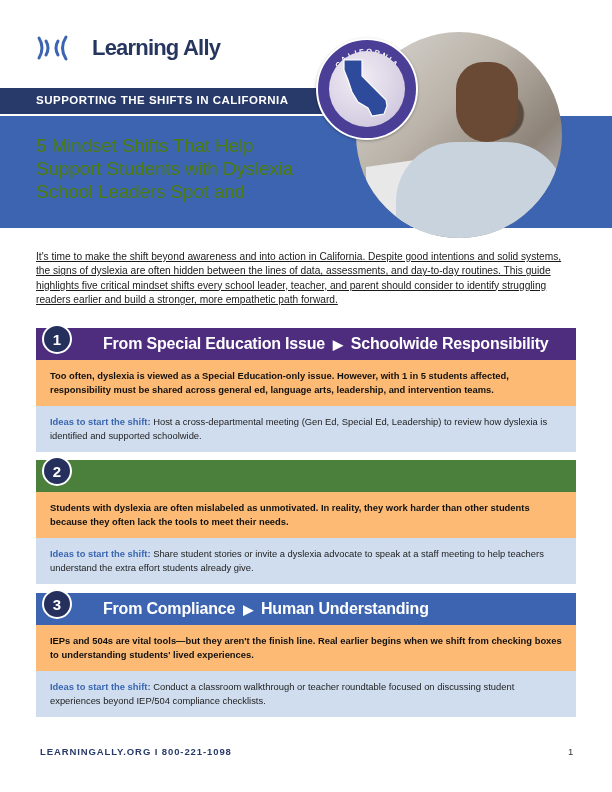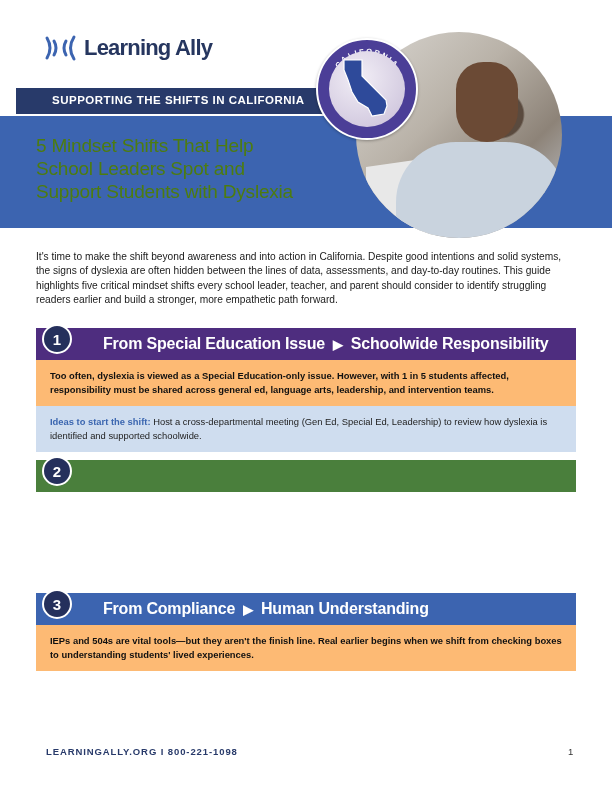--- a/index.html
+++ b/index.html
@@ -1,52 +1,52 @@
 <!DOCTYPE html>
 <html><head>
 <meta charset="utf-8">
 <style>
   * { box-sizing: border-box; margin: 0; padding: 0; }
   html, body { width: 612px; height: 792px; background: #ffffff; overflow: hidden; }
   body { position: relative; font-family: "Liberation Sans", sans-serif; color: #1a1a1a; }
 
-  .logo { position: absolute; left: 44px; top: 32px; height: 32px; display: flex; align-items: center; }
+  .logo { position: absolute; left: 36px; top: 32px; height: 32px; display: flex; align-items: center; gap: 16px; }
   .logo svg { display: block; }
   .logo-text { font-family: "Liberation Sans", sans-serif; font-size: 22px; font-weight: 700; color: #26365f; letter-spacing: -0.8px; margin-left: 6px; }
 
-  .shifts-band { position: absolute; left: 16px; top: 88px; width: 500px; height: 26px; background: #283a6a; }
+  .shifts-band { position: absolute; left: 0; top: 88px; width: 500px; height: 26px; background: #283a6a; }
   .shifts-band span { position: absolute; left: 36px; top: 6px; font-size: 11.5px; font-weight: 700; color: #ffffff; letter-spacing: 0.5px; }
 
   .title-band { position: absolute; left: 0; top: 116px; width: 612px; height: 112px; background: #3c64b0; }
   .title { position: absolute; left: 36px; top: 134px; width: 330px; font-size: 19px; line-height: 23px; font-weight: 400; color: #4d7c0f; letter-spacing: -0.2px; }
 
   .photo { position: absolute; left: 356px; top: 32px; width: 206px; height: 206px; border-radius: 50%; overflow: hidden;
            background: radial-gradient(circle at 70% 40%, #5a4a3e 0 12%, transparent 13%),
                        linear-gradient(135deg, #d9d6d1 0%, #b9b2a8 40%, #8d8378 70%, #c6ccd4 100%); }
   .photo .shirt { position: absolute; left: 40px; top: 110px; width: 170px; height: 120px; border-radius: 60px 60px 0 0; background: #c9d3de; }
   .photo .head { position: absolute; left: 100px; top: 30px; width: 62px; height: 80px; border-radius: 30px 30px 34px 34px; background: #6b4a35; }
   .photo .laptop { position: absolute; left: 10px; top: 130px; width: 70px; height: 80px; background: #e8e8e8; transform: skewY(-8deg); }
 
   .badge { position: absolute; left: 316px; top: 38px; width: 102px; height: 102px; border-radius: 50%; background: #4b3e97; border: 2px solid #ffffff; box-shadow: 0 1px 3px rgba(0,0,0,0.3); }
   .badge .inner { position: absolute; left: 11px; top: 11px; width: 76px; height: 76px; border-radius: 50%; background: radial-gradient(circle at 40% 35%, #f2eef6, #c8bed8); }
   .badge svg.ca { position: absolute; left: 22px; top: 16px; }
   .badge svg.arc { position: absolute; left: 0; top: 0; }
 
-  .intro { position: absolute; left: 36px; top: 250px; width: 540px; font-size: 10.2px; line-height: 14.3px; color: #1a1a1a; }
+  .intro { position: absolute; left: 36px; top: 250px; width: 540px; font-size: 10.2px; line-height: 14.3px; color: #1a1a1a; text-decoration: underline; }
 
   .shift { position: absolute; left: 36px; width: 540px; }
   .shift-head { position: relative; height: 32px; color: #ffffff; display: flex; align-items: center; }
   .shift-num { position: absolute; left: 6px; top: -4px; width: 30px; height: 30px; border-radius: 50%; background: #25305c; border: 2px solid #ffffff; color: #ffffff; font-weight: 700; font-size: 15px; display: flex; align-items: center; justify-content: center; }
   .shift-title { margin-left: 67px; font-size: 16px; font-weight: 700; letter-spacing: -0.2px; white-space: nowrap; }
   .shift-title .arrow { display: inline-block; margin: 0 8px 0 8px; font-size: 13px; }
   .shift-desc { background: #fdba74; padding: 9px 14px 9px 14px; font-size: 9.4px; line-height: 14px; font-weight: 700; color: #111111; }
   .shift-idea { background: #cfddef; padding: 9px 14px 9px 14px; font-size: 9.4px; line-height: 14px; color: #222222; }
   .shift-idea .lbl { color: #3b66b0; font-weight: 700; }
 
-  .footer { position: absolute; left: 40px; top: 746px; font-size: 9.5px; font-weight: 700; letter-spacing: 0.9px; color: #283a6a; margin-left: 6px; }
+  .footer { position: absolute; left: 40px; top: 746px; font-size: 9.5px; font-weight: 700; letter-spacing: 0.9px; color: #283a6a; }
   .page-num { position: absolute; left: 568px; top: 746px; font-size: 9.5px; color: #333333; }
 </style>
 </head>
 <body>
 
 <div class="logo">
   <svg width="34" height="32" viewBox="0 0 34 32">
     <path d="M3 6 Q9 16 3 26" stroke="#3c64b0" stroke-width="3" fill="none" stroke-linecap="round"></path>
     <path d="M10 9 Q14 16 10 23" stroke="#3c64b0" stroke-width="3" fill="none" stroke-linecap="round"></path>
     <path d="M22 9 Q18 16 22 23" stroke="#3c64b0" stroke-width="3" fill="none" stroke-linecap="round"></path>
@@ -55,22 +55,22 @@
   <span class="logo-text">Learning Ally</span>
 </div>
 
 <div class="shifts-band">
   <span>SUPPORTING THE SHIFTS IN CALIFORNIA</span>
 </div>
 
 <div class="title-band"></div>
 <div class="title">
   <div>5 Mindset Shifts That Help</div>
+  <div>Support Students with Dyslexia</div>
   <div>School Leaders Spot and</div>
-  <div>Support Students with Dyslexia</div>
 </div>
 
 <div class="photo">
   <div class="laptop"></div>
   <div class="shirt"></div>
   <div class="head"></div>
 </div>
 
 <div class="badge">
   <svg class="arc" width="98" height="98" viewBox="0 0 98 98">
@@ -97,26 +97,29 @@
     </div>
   </div>
   <div class="shift-desc">Too often, dyslexia is viewed as a Special Education-only issue. However, with 1 in 5 students affected, responsibility must be shared across general ed, language arts, leadership, and intervention teams.</div>
   <div class="shift-idea"><span class="lbl">Ideas to start the shift:</span><span> Host a cross-departmental meeting (Gen Ed, Special Ed, Leadership) to review how dyslexia is identified and supported schoolwide.</span></div>
 </div>
 
 <div class="shift" style="top:460px;">
   <div class="shift-head" style="background:#4a7f3c;">
     <div class="shift-num">2</div>
   </div>
+  <div class="shift-desc">Students with dyslexia are often mislabeled as unmotivated. In reality, they work harder than other students because they often lack the tools to meet their needs.</div>
+  <div class="shift-idea"><span class="lbl">Ideas to start the shift:</span><span> Share student stories or invite a dyslexia advocate to speak at a staff meeting to help teachers understand the extra effort students already give.</span></div>
 </div>
 
 <div class="shift" style="top:593px;">
   <div class="shift-head" style="background:#3c64b0;">
     <div class="shift-num">3</div>
     <div class="shift-title">
       <span>From Compliance</span><span class="arrow">▶</span><span>Human Understanding</span>
     </div>
   </div>
   <div class="shift-desc">IEPs and 504s are vital tools—but they aren't the finish line. Real earlier begins when we shift from checking boxes to understanding students' lived experiences.</div>
+  <div class="shift-idea"><span class="lbl">Ideas to start the shift:</span><span> Conduct a classroom walkthrough or teacher roundtable focused on discussing student experiences beyond IEP/504 compliance checklists.</span></div>
 </div>
 
 <div class="footer">LEARNINGALLY.ORG I 800-221-1098</div>
 <div class="page-num">1</div>
 
 </body></html>

